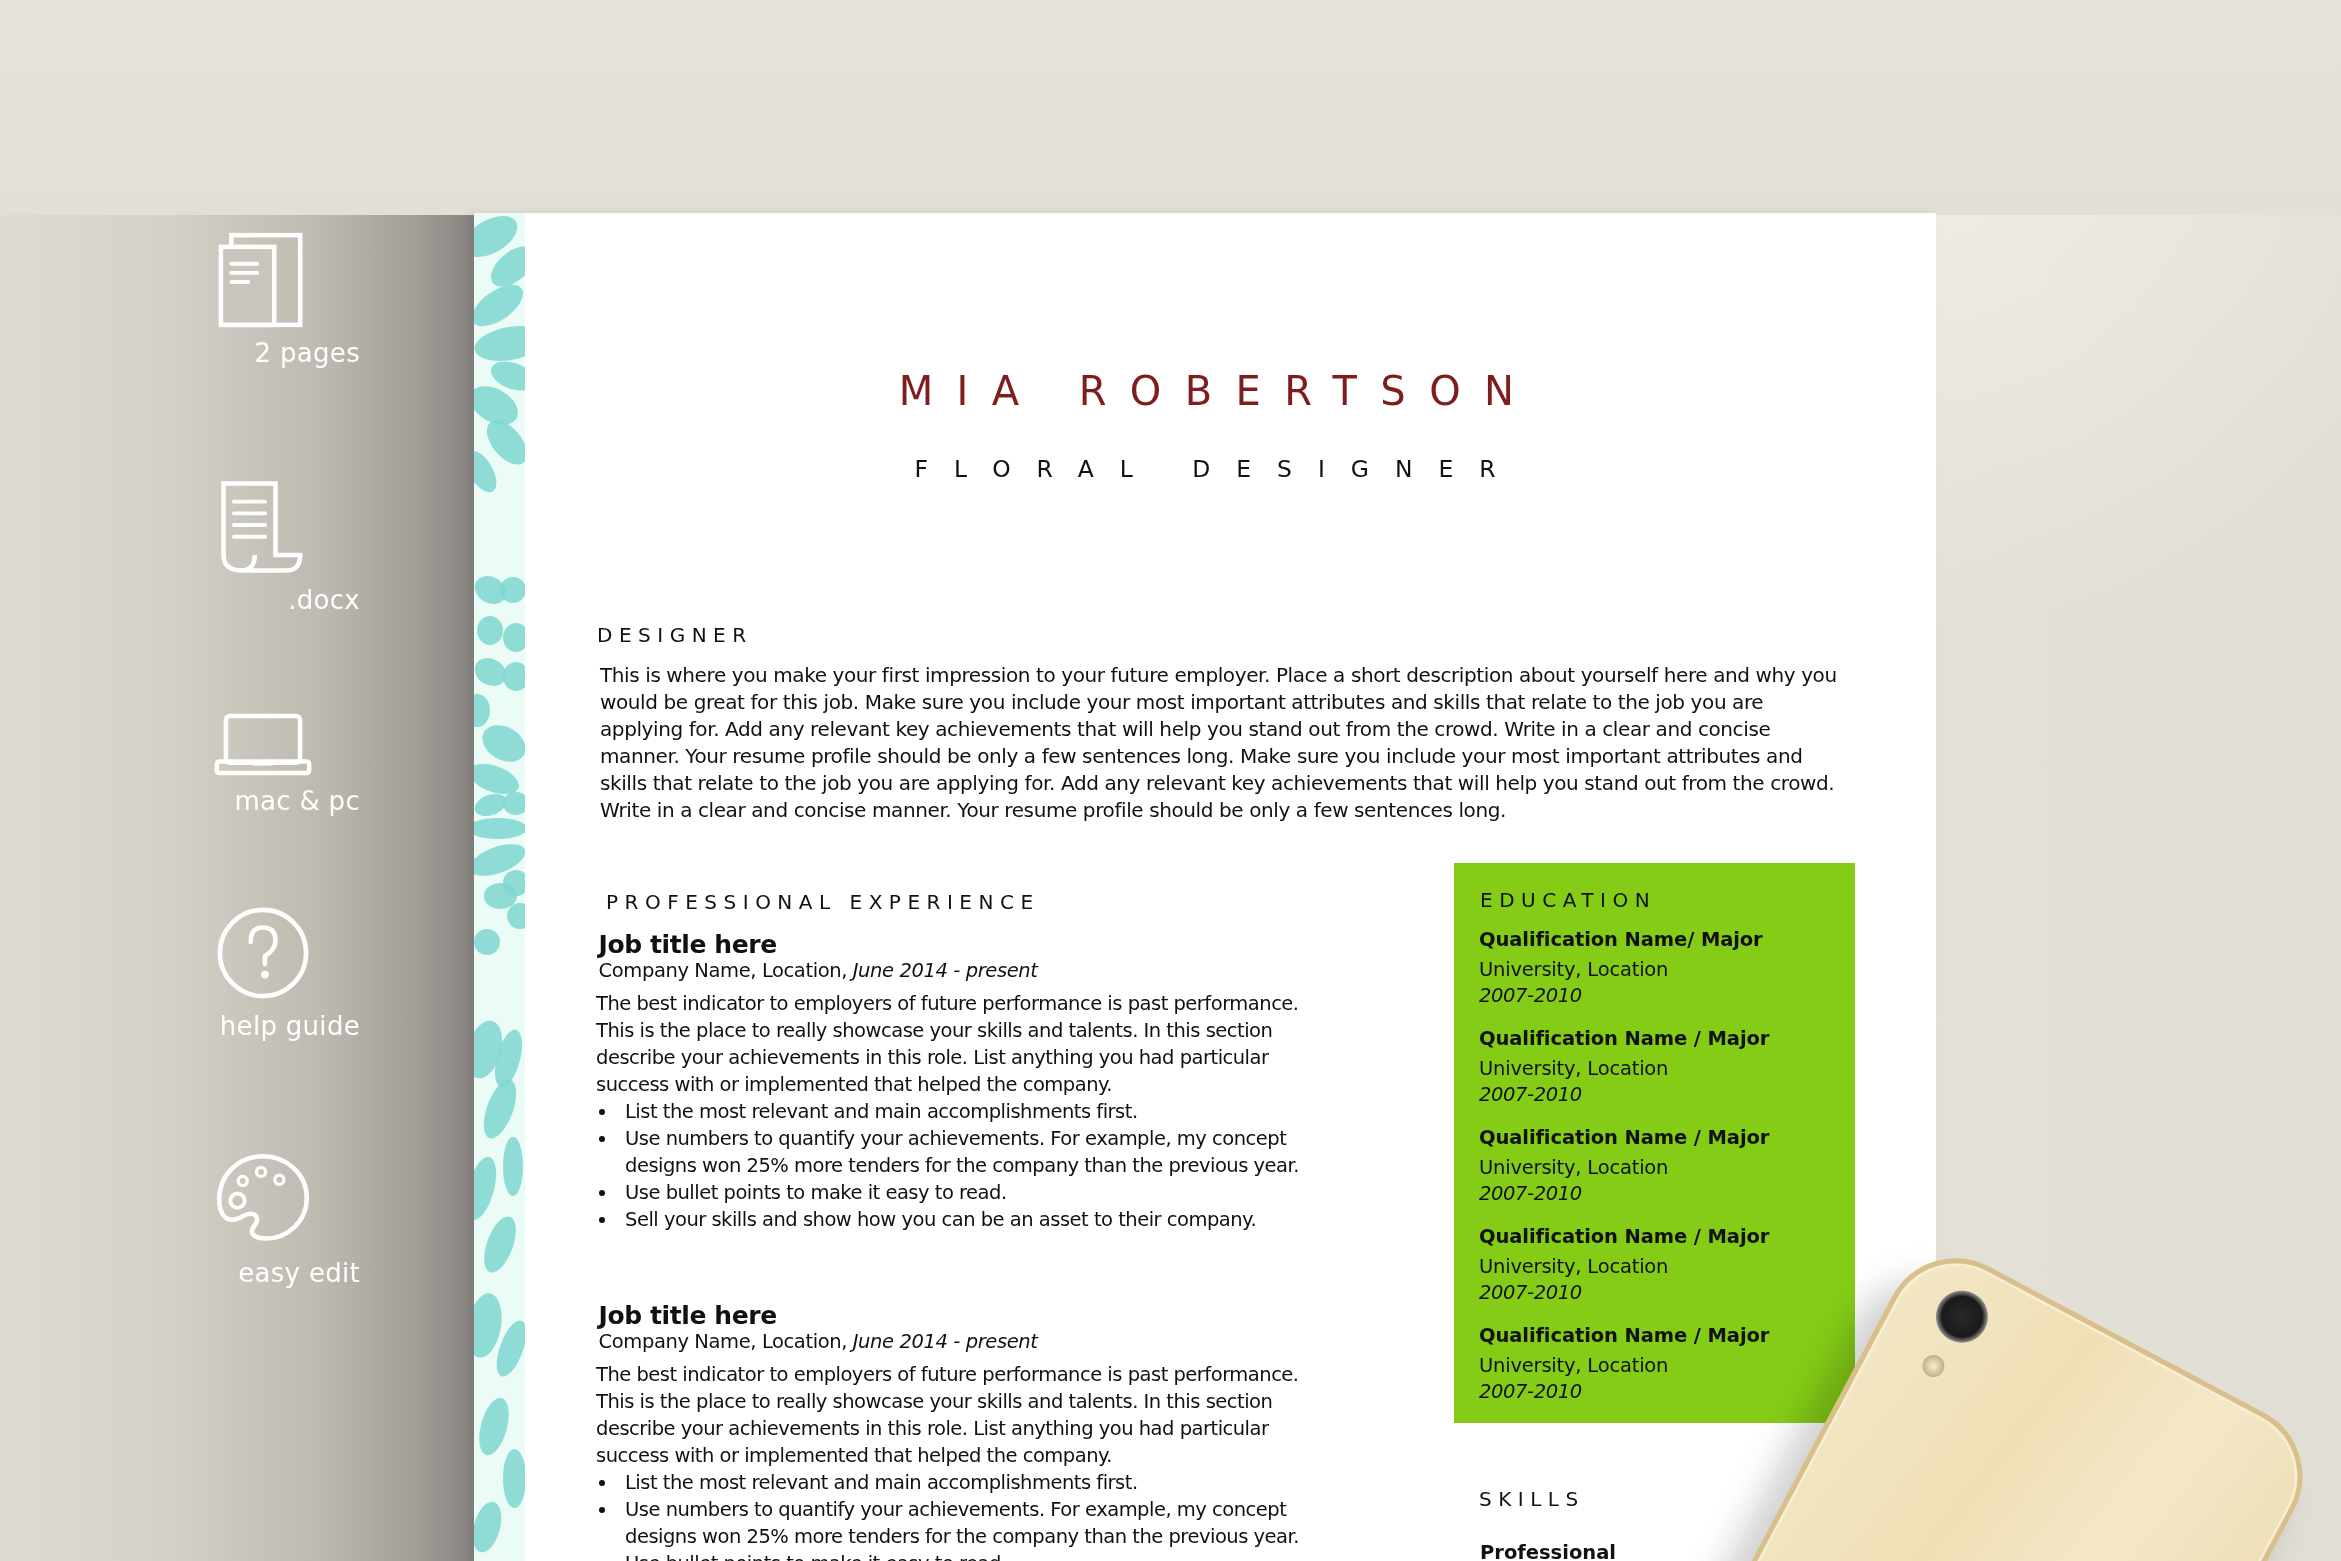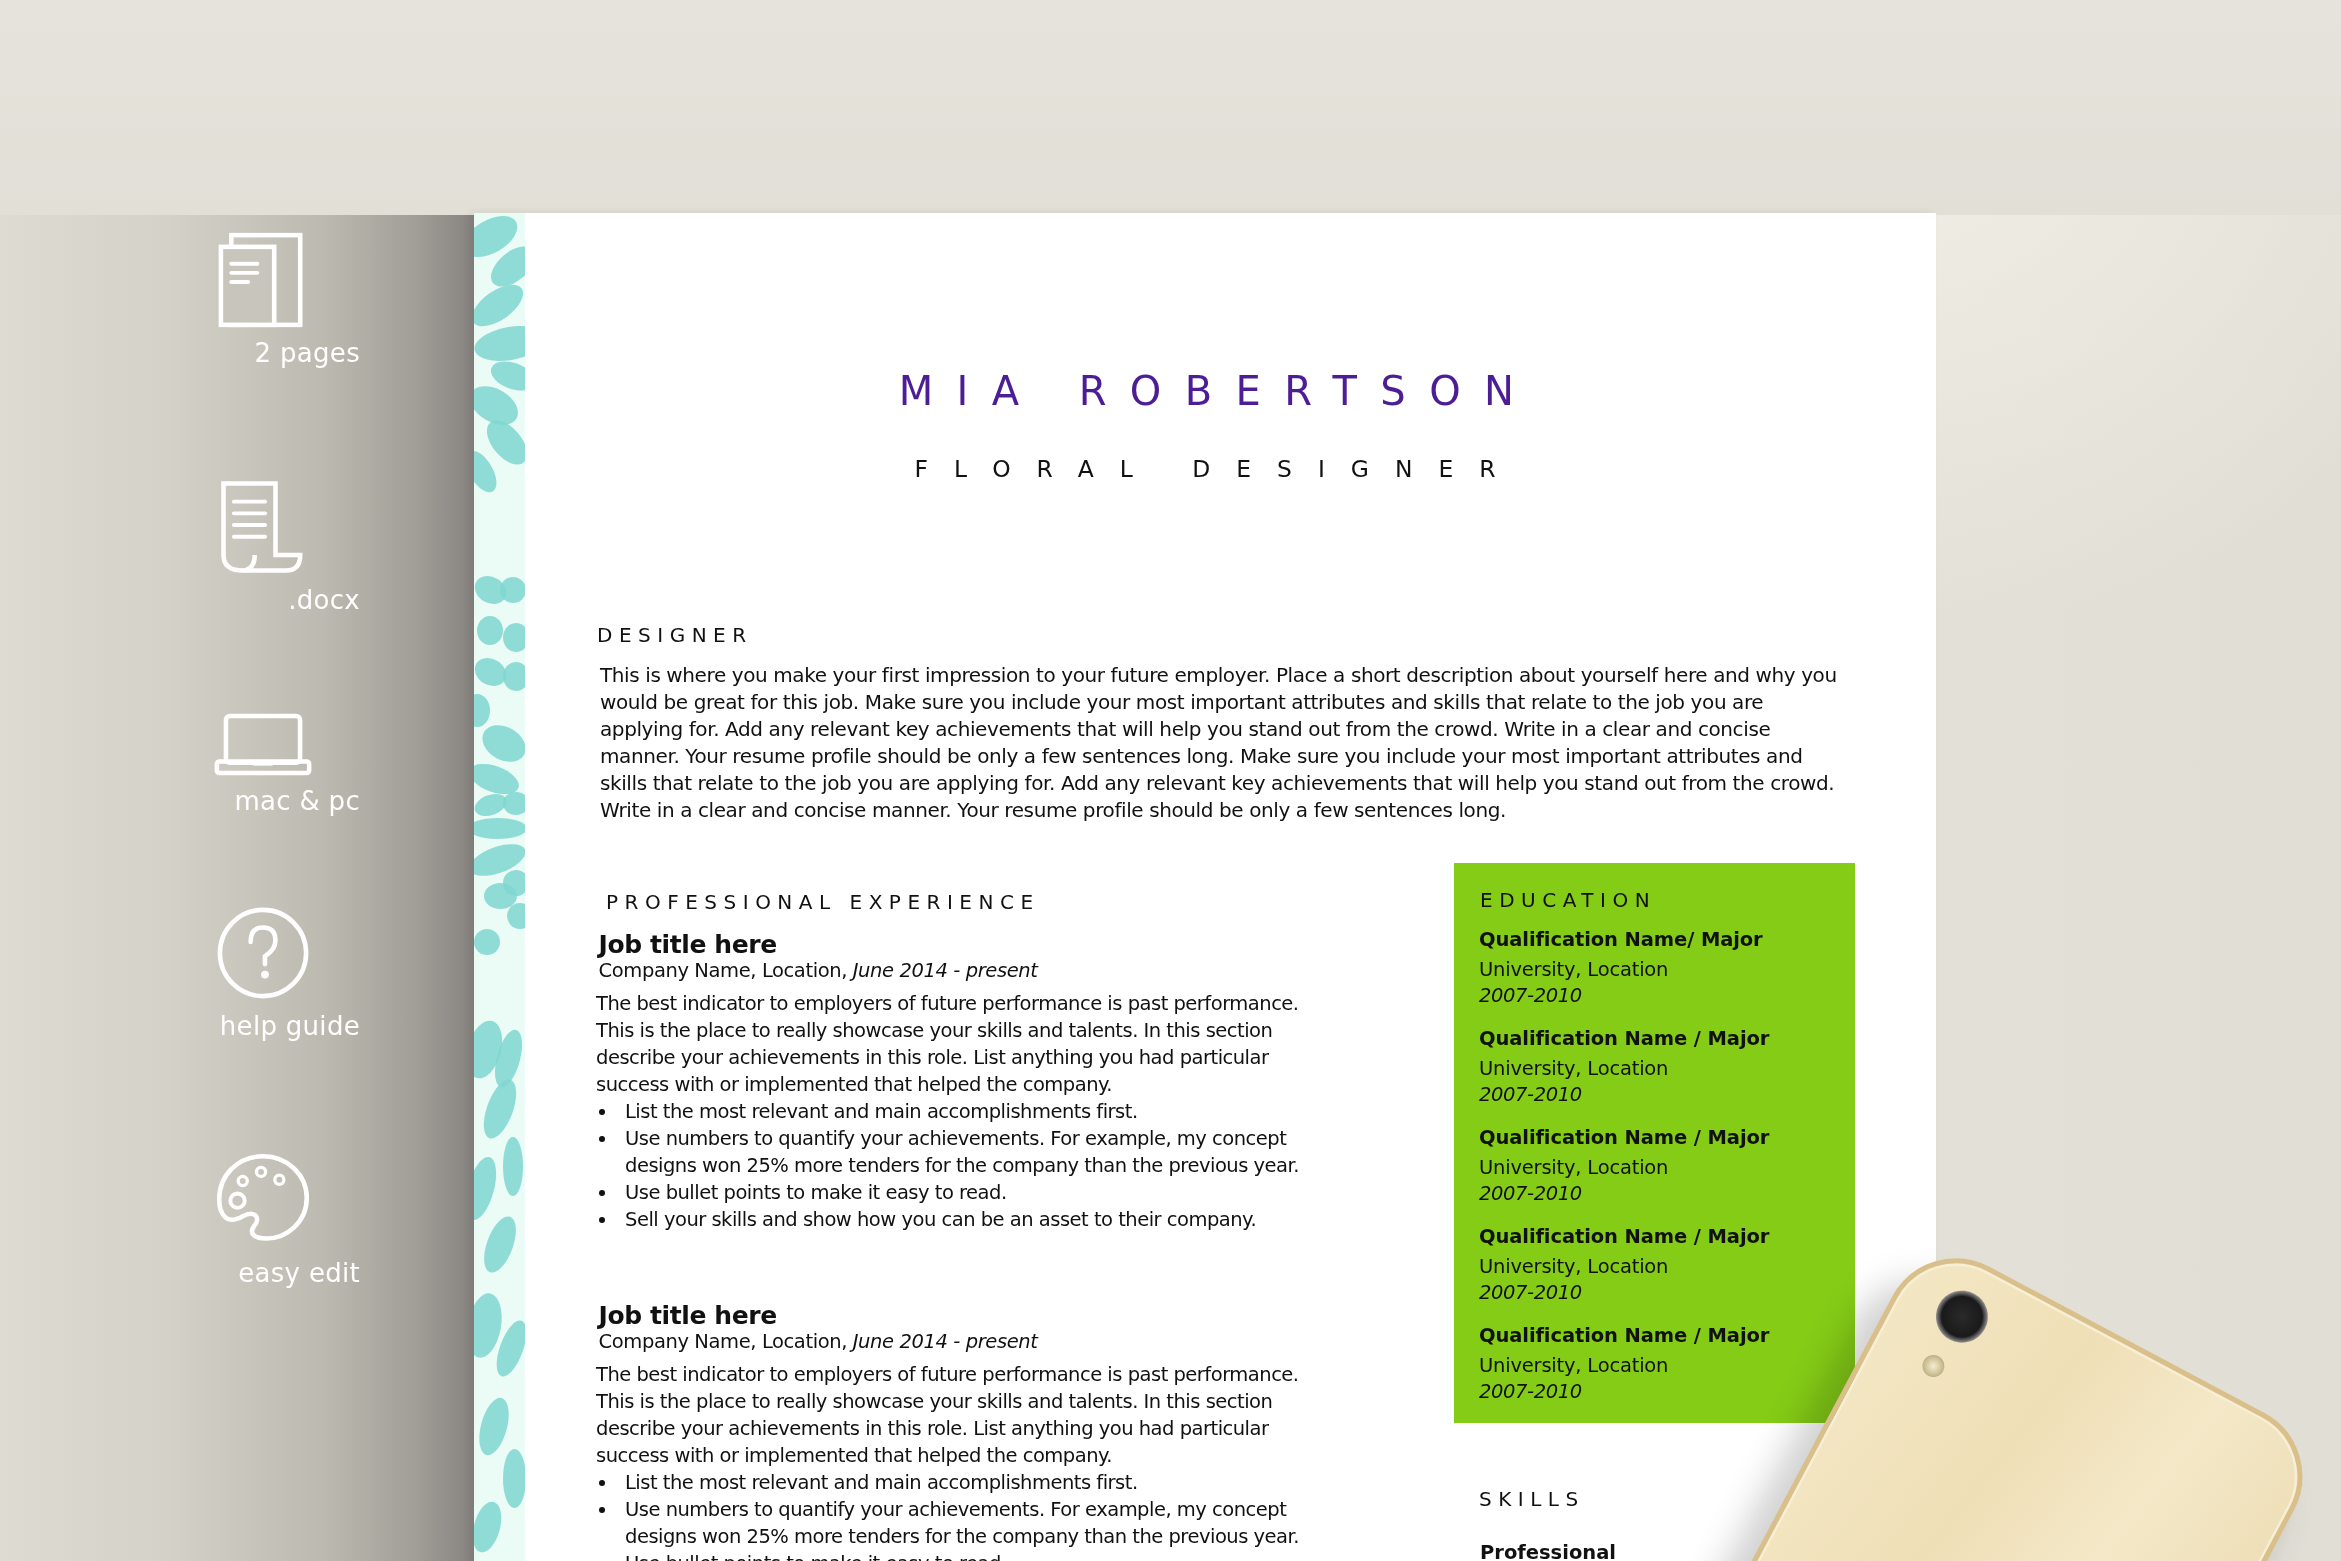--- a/index.html
+++ b/index.html
@@ -37,21 +37,21 @@
     box-shadow: -3.9px 0 9px rgba(0,0,0,0.08);
   }
   .floral {
     position:absolute; left:0; top:0; width:51px; height:100%;
     background:#eafcf5; overflow:hidden;
   }
   .petal { position:absolute; background:#7fd6d0; opacity:0.85; border-radius:50%; }
 
   .name {
     position:absolute; left:0; width:1462px; top:155px; text-align:center;
-    font-family:"DejaVu Sans", sans-serif; font-size:40px; letter-spacing:23.4px; color:#4c1d95;
+    font-family:"DejaVu Sans", sans-serif; font-size:40px; letter-spacing:23.4px; color:#7f1d1d;
     padding-left:26px;
   }
   .title {
     position:absolute; left:0; width:1462px; top:242px; text-align:center;
     font-family:"DejaVu Sans", sans-serif; font-size:23.4px; letter-spacing:26px; color:#111;
     padding-left:26px;
   }
   .section-h {
     position:absolute; font-family:"DejaVu Sans", sans-serif; font-size:20px;
     letter-spacing:6.5px; color:#111;

